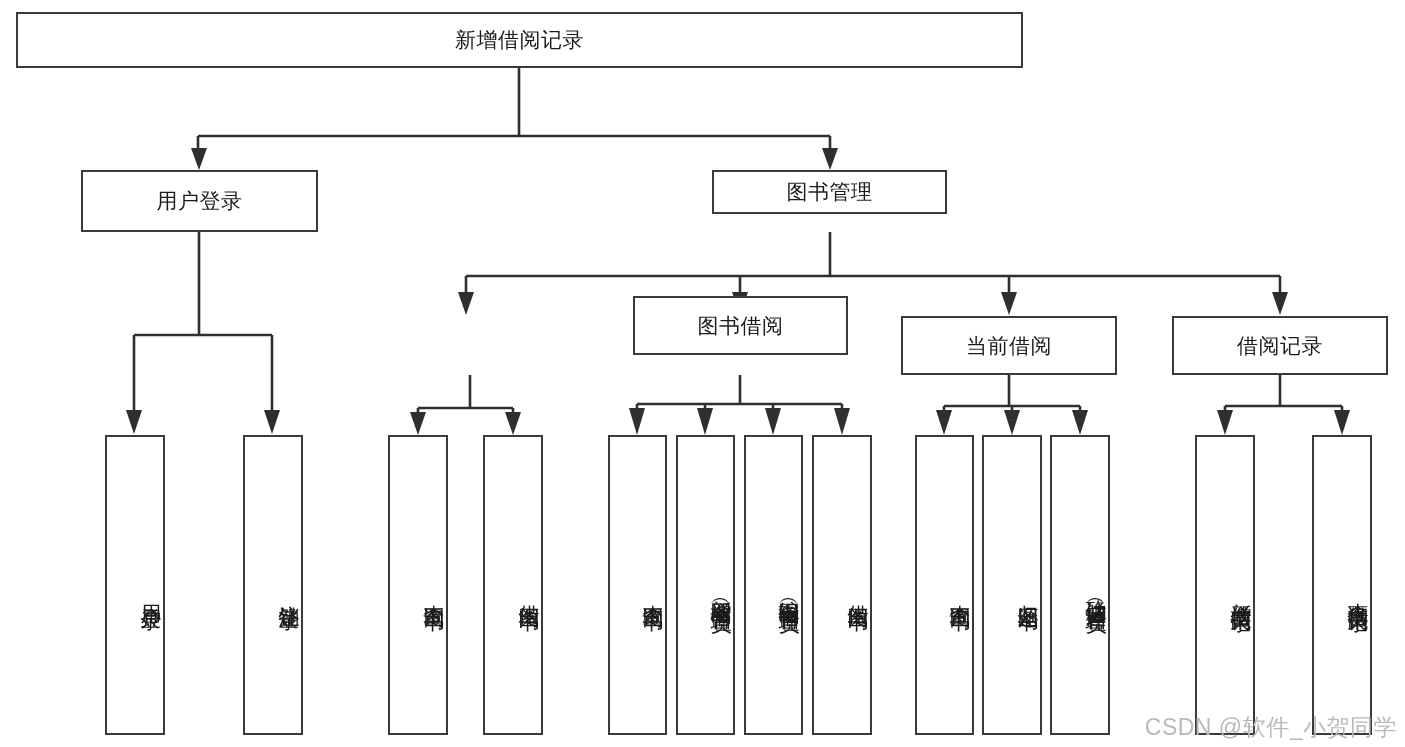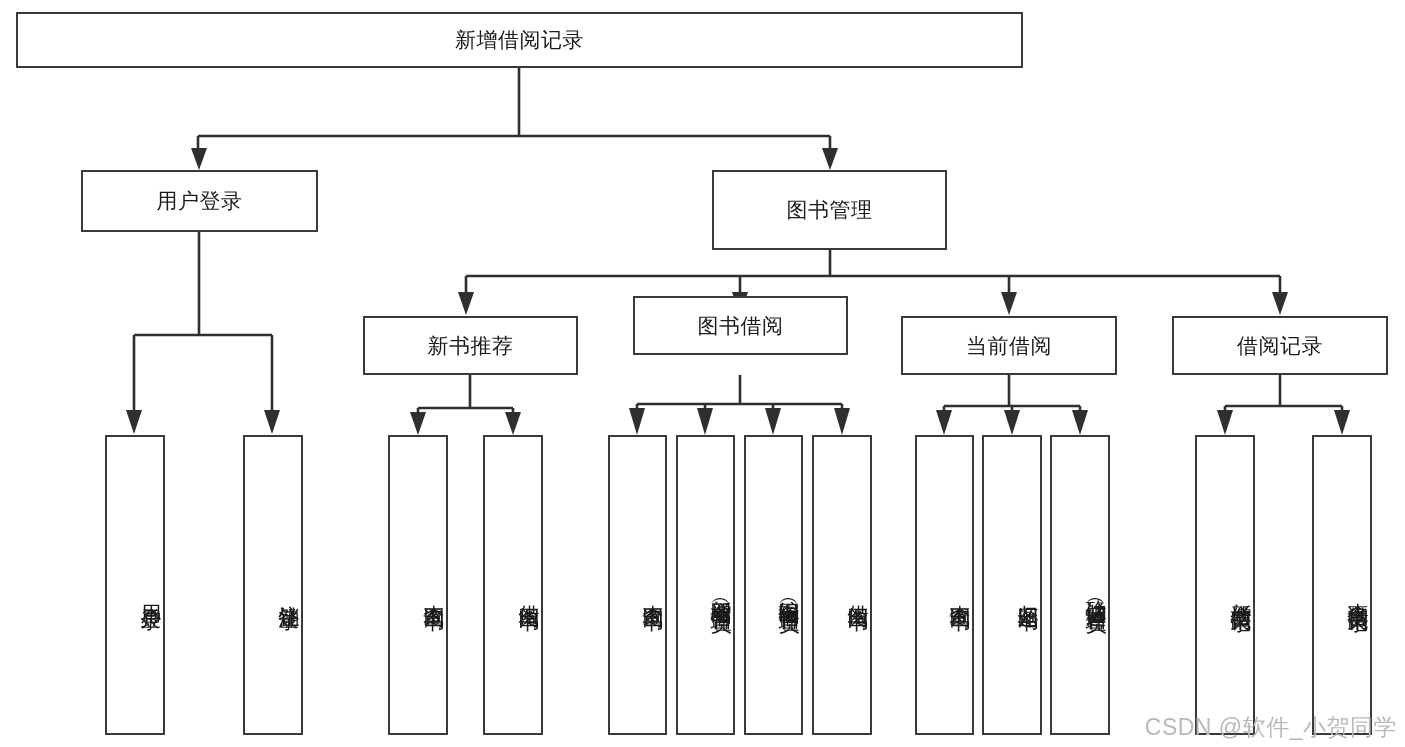--- a/index.html
+++ b/index.html
@@ -151,27 +151,24 @@
   </svg>
 
   <div class="node horiz" style="left:16px; top:12px; width:1007px; height:56px;">
     <span>新增借阅记录</span>
   </div>
 
   <div class="node horiz" style="left:81px; top:170px; width:237px; height:62px;">
     <span>用户登录</span>
   </div>
 
-  <div class="node horiz" style="left:712px; top:170px; width:235px; height:80px;">
+  <div class="node horiz" style="left:712px; top:170px; width:235px; height:44px;">
     <span>图书管理</span>
   </div>
 
-  <div class="node horiz" style="left:363px; top:316px; width:215px; height:59px;">
-    <span>新书推荐</span>
-  </div>
 
   <div class="node horiz" style="left:633px; top:296px; width:215px; height:59px;">
     <span>图书借阅</span>
   </div>
 
   <div class="node horiz" style="left:1172px; top:316px; width:216px; height:59px;">
     <span>借阅记录</span>
   </div>
 
   <div class="node horiz" style="left:901px; top:316px; width:216px; height:59px;">

